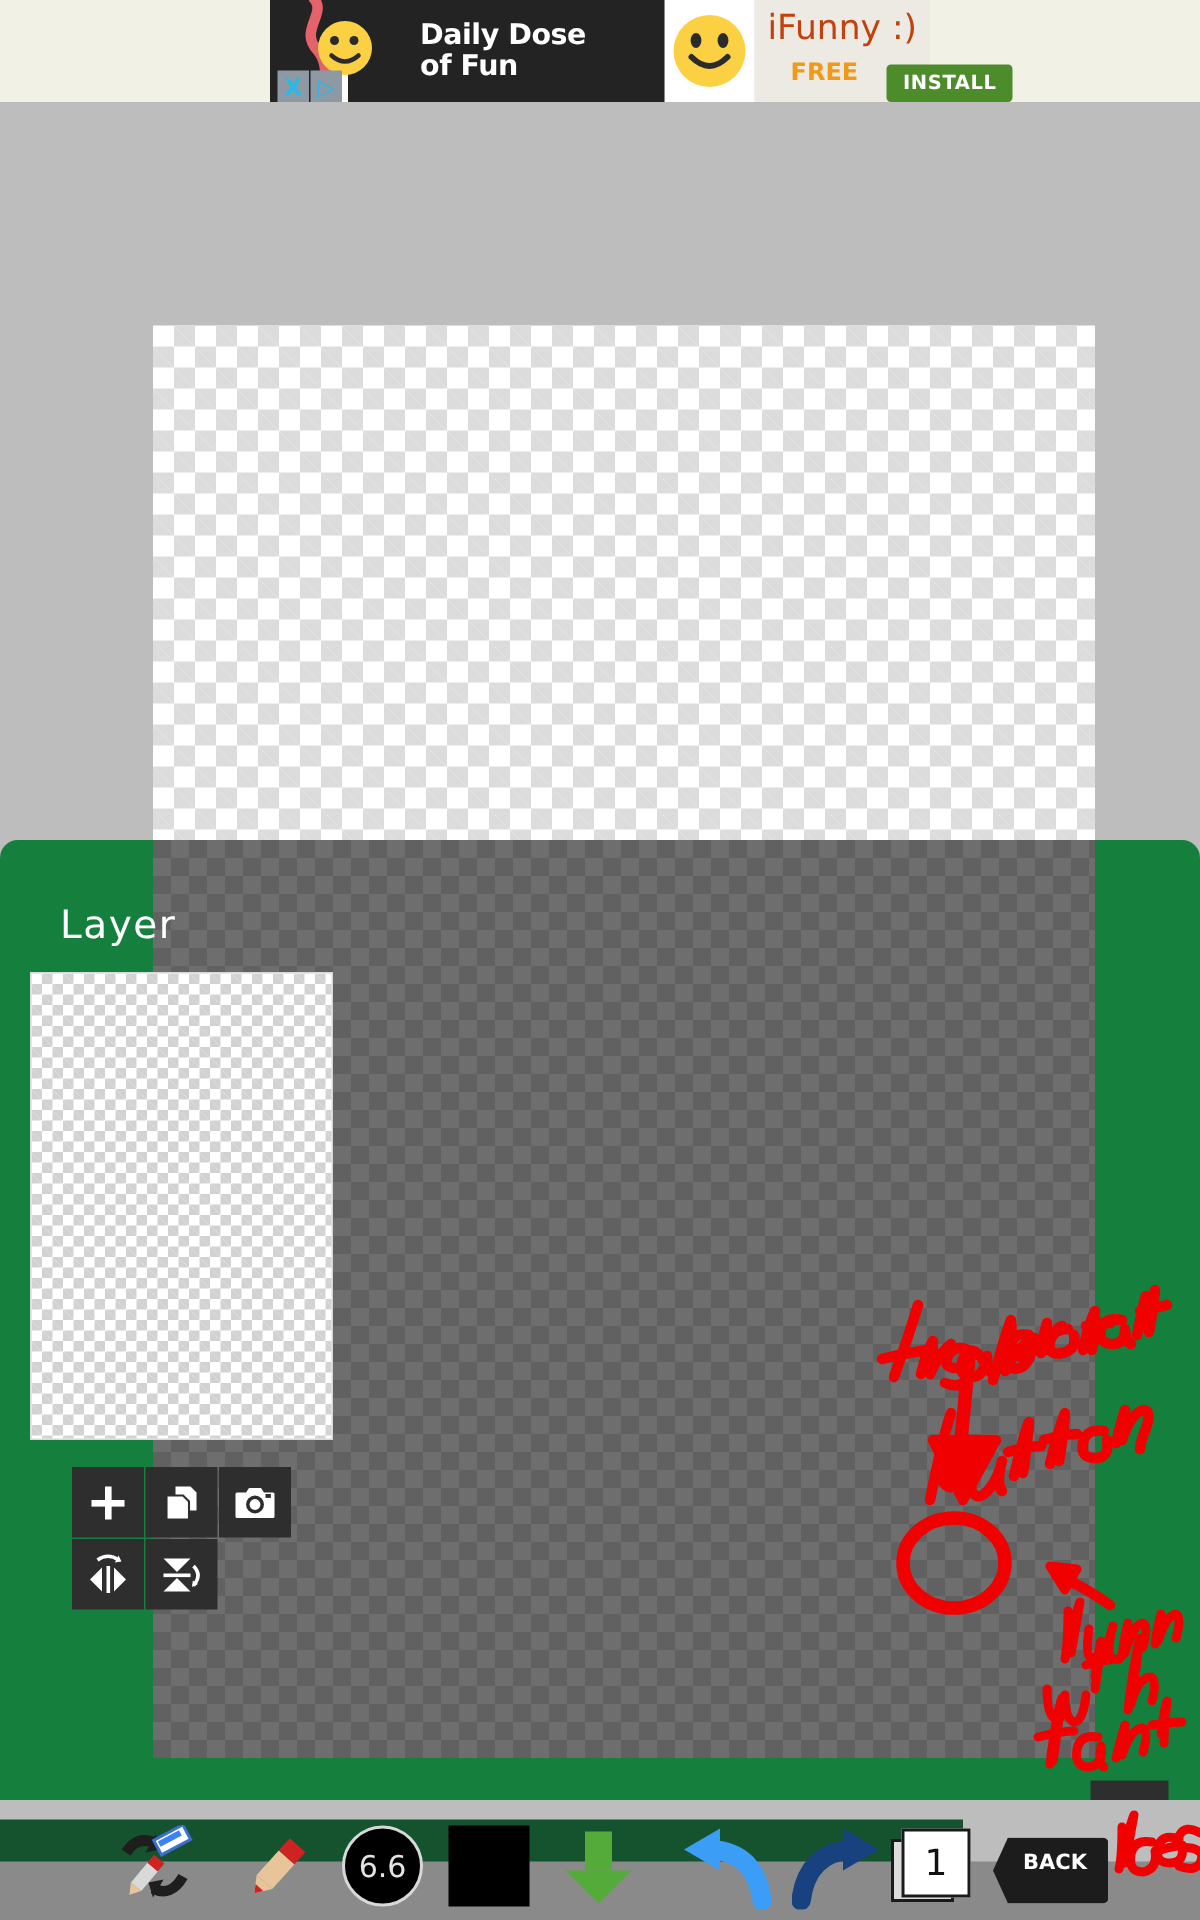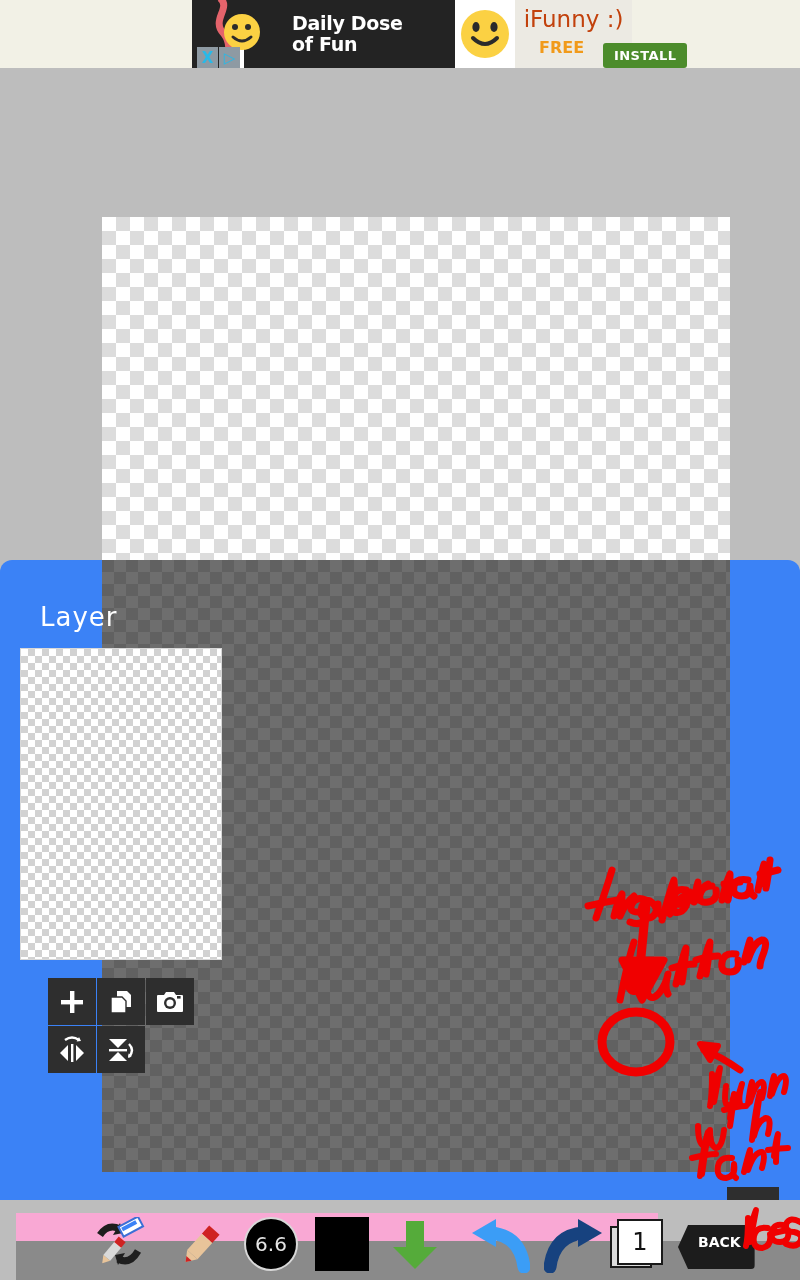--- a/index.html
+++ b/index.html
@@ -36,21 +36,21 @@
     background-position: 0 0, 7px 7px;
     background-color: #ffffff;
   }
 
   
   #ad-bar {
     position: absolute; left: 0; top: 0; width: 800px; height: 68px;
     background: #f2f1e6;
   }
   #ad-unit {
-    position: absolute; left: 192px; top: 0; width: 440px; height: 68px;
+    position: absolute; left: 180px; top: 0; width: 440px; height: 68px;
     background: #eceae3; display: flex;
   }
   #ad-left {
     position: relative; width: 263px; height: 68px; background: #232323;
     overflow: hidden; flex: none;
   }
   #ad-lolly { position: absolute; left: 10px; top: -6px; width: 80px; height: 80px; }
   #ad-daily-text {
     position: absolute; left: 100px; top: 13px;
     color: #fff; font-weight: bold; font-size: 19px; line-height: 21px;
@@ -88,21 +88,21 @@
     position: absolute; left: 0; top: 68px; width: 800px; height: 1145px;
     background: #bdbdbd;
   }
   #canvas {
     position: absolute; left: 102px; top: 149px; width: 628px; height: 620px;
   }
 
   
   #layer-panel {
     position: absolute; left: 0px; top: 560px; width: 800px; height: 640px;
-    background: #3b82f6; border-radius: 12px 12px 0 0; overflow: hidden; padding-left: 16px;
+    background: #15803d; border-radius: 12px 12px 0 0; overflow: hidden; padding-left: 16px;
   }
   #panel-chk {
     position: absolute; left: 102px; top: 0px; width: 628px; height: 612px;
   }
   #panel-title {
     position: absolute; left: 40px; top: 42px;
     color: #ffffff; font-size: 26px;
     font-family: "DejaVu Sans", sans-serif; letter-spacing: 1px;
   }
 
@@ -125,22 +125,22 @@
     display: flex; flex-direction: column;
   }
   .rt-btn {
     width: 52px; height: 60px; background: #2e2e2e;
     display: flex; align-items: center; justify-content: center;
     border-bottom: 1px solid #4a4a4a;
   }
 
   
   #bottom-bar {
-    position: absolute; left: 16px; top: 1213px; width: 642px; height: 67px;
-    background: #f9a8d4;
+    position: absolute; left: 0; top: 1213px; width: 642px; height: 67px;
+    background: #14532d;
   }
   #bottom-shelf {
     position: absolute; left: 0; top: 28px; width: 800px; height: 39px;
     background: #8a8a8a;
   }
   .bb-item { position: absolute; top: 4px; }
   #bb-brushsize {
     width: 54px; height: 54px; border-radius: 50%;
     background: #000; border: 2px solid #d8d8d8;
     display: flex; align-items: center; justify-content: center;

